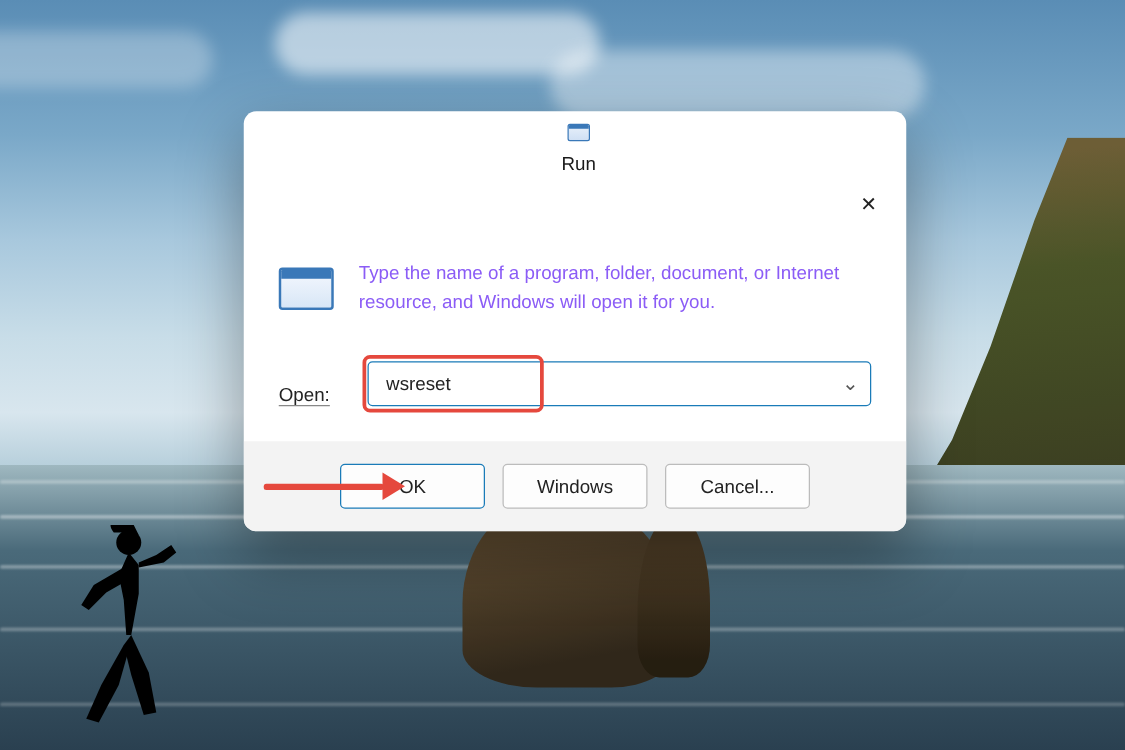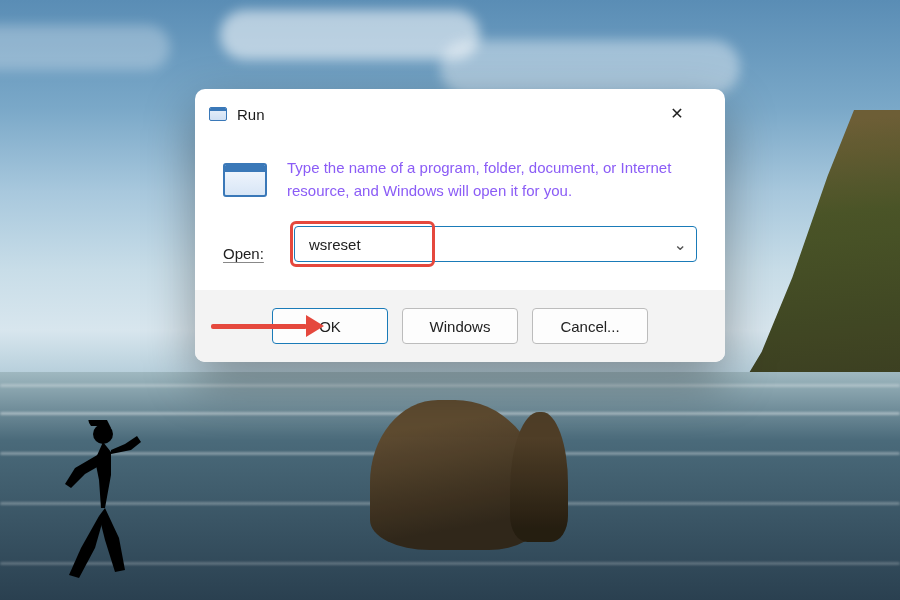--- a/index.html
+++ b/index.html
@@ -62,21 +62,21 @@
     }
 
     
     .dialog {
       position: absolute; left: 195px; top: 89px; width: 530px;
       background: #ffffff; border-radius: 10px;
       box-shadow: 0 20px 50px rgba(0,0,0,0.35);
       overflow: hidden;
     }
     .titlebar {
-      display: flex; align-items: center; padding: 10px 26px 6px 14px; gap: 10px;
+      display: flex; align-items: center; padding: 10px 8px 6px 14px; gap: 10px; flex-direction: column;
     }
     .run-icon-sm {
       width: 18px; height: 14px; border: 1.5px solid #3a78b8; border-radius: 2px;
       background: linear-gradient(#e8f0fa,#d0e0f4); position: relative;
     }
     .run-icon-sm::before {
       content:""; position:absolute; left:0; right:0; top:0; height:3px;
       background:#3a78b8; border-radius:1px 1px 0 0;
     }
     .title { font-size: 15px; color:#1a1a1a; flex: 0 0 auto; }
@@ -93,21 +93,21 @@
       background: linear-gradient(#f4f8fe,#d8e6f6); position: relative; flex-shrink:0;
     }
     .run-icon-lg::before{
       content:""; position:absolute; left:0; right:0; top:0; height:7px;
       background:#3a78b8; border-radius:1px 1px 0 0;
     }
     .instructions { font-size: 15px; color:#8b5cf6; line-height: 1.5; }
 
     .open-row { display:flex; align-items:flex-end; gap: 30px; padding: 8px 28px 28px 28px; }
     .open-label { font-size: 15px; color:#222; text-decoration: underline; text-underline-offset: 3px; text-decoration-color: #888; }
-    .combo-wrap { position:relative; flex:1; }
+    .combo-wrap { position:relative; flex:1;margin-top:12px; }
     .combo {
       width:100%; height: 36px; border: 1.5px solid #1a7bb8; border-radius: 4px;
       padding: 0 32px 0 14px; font-size: 15px; color:#222; background:#fff;
       outline: none;
     }
     .chevron {
       position:absolute; right:10px; top:50%; transform: translateY(-50%);
       pointer-events:none; color:#555;
     }
     .highlight-box {

